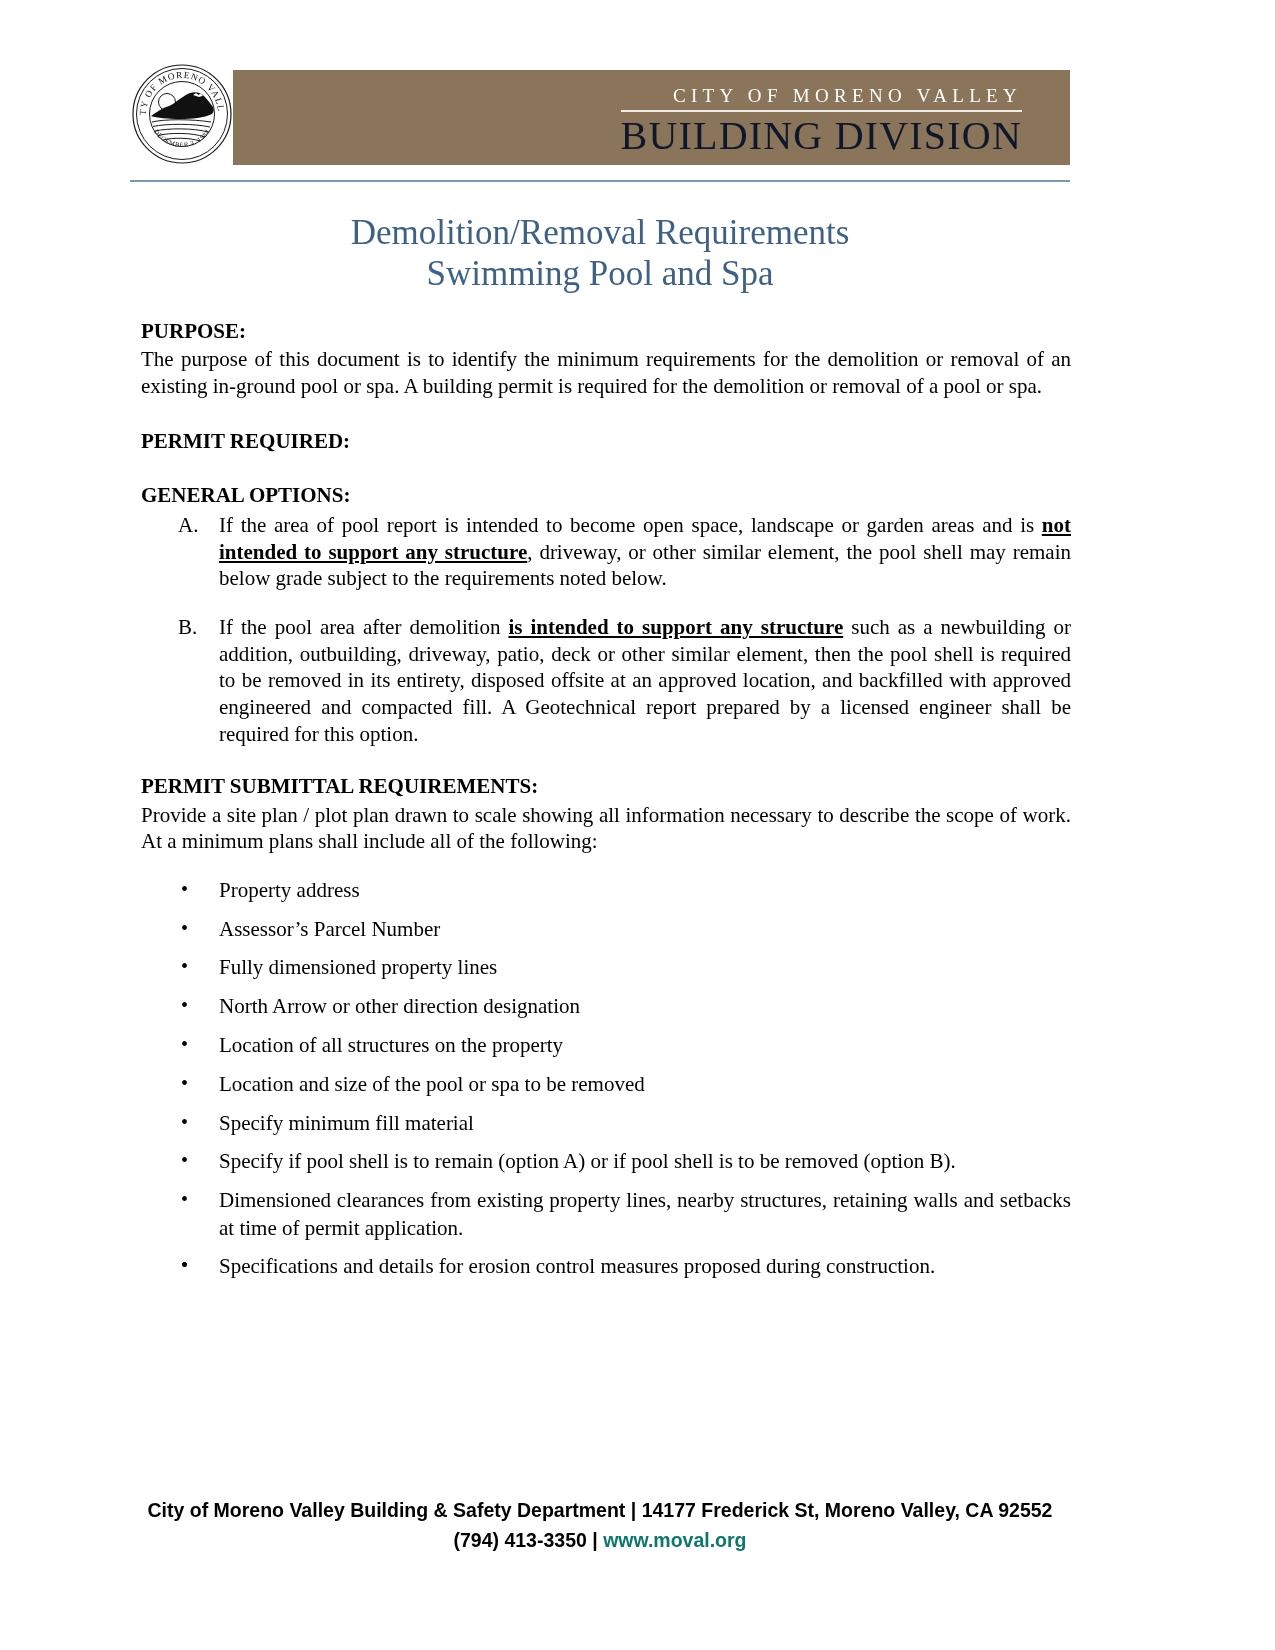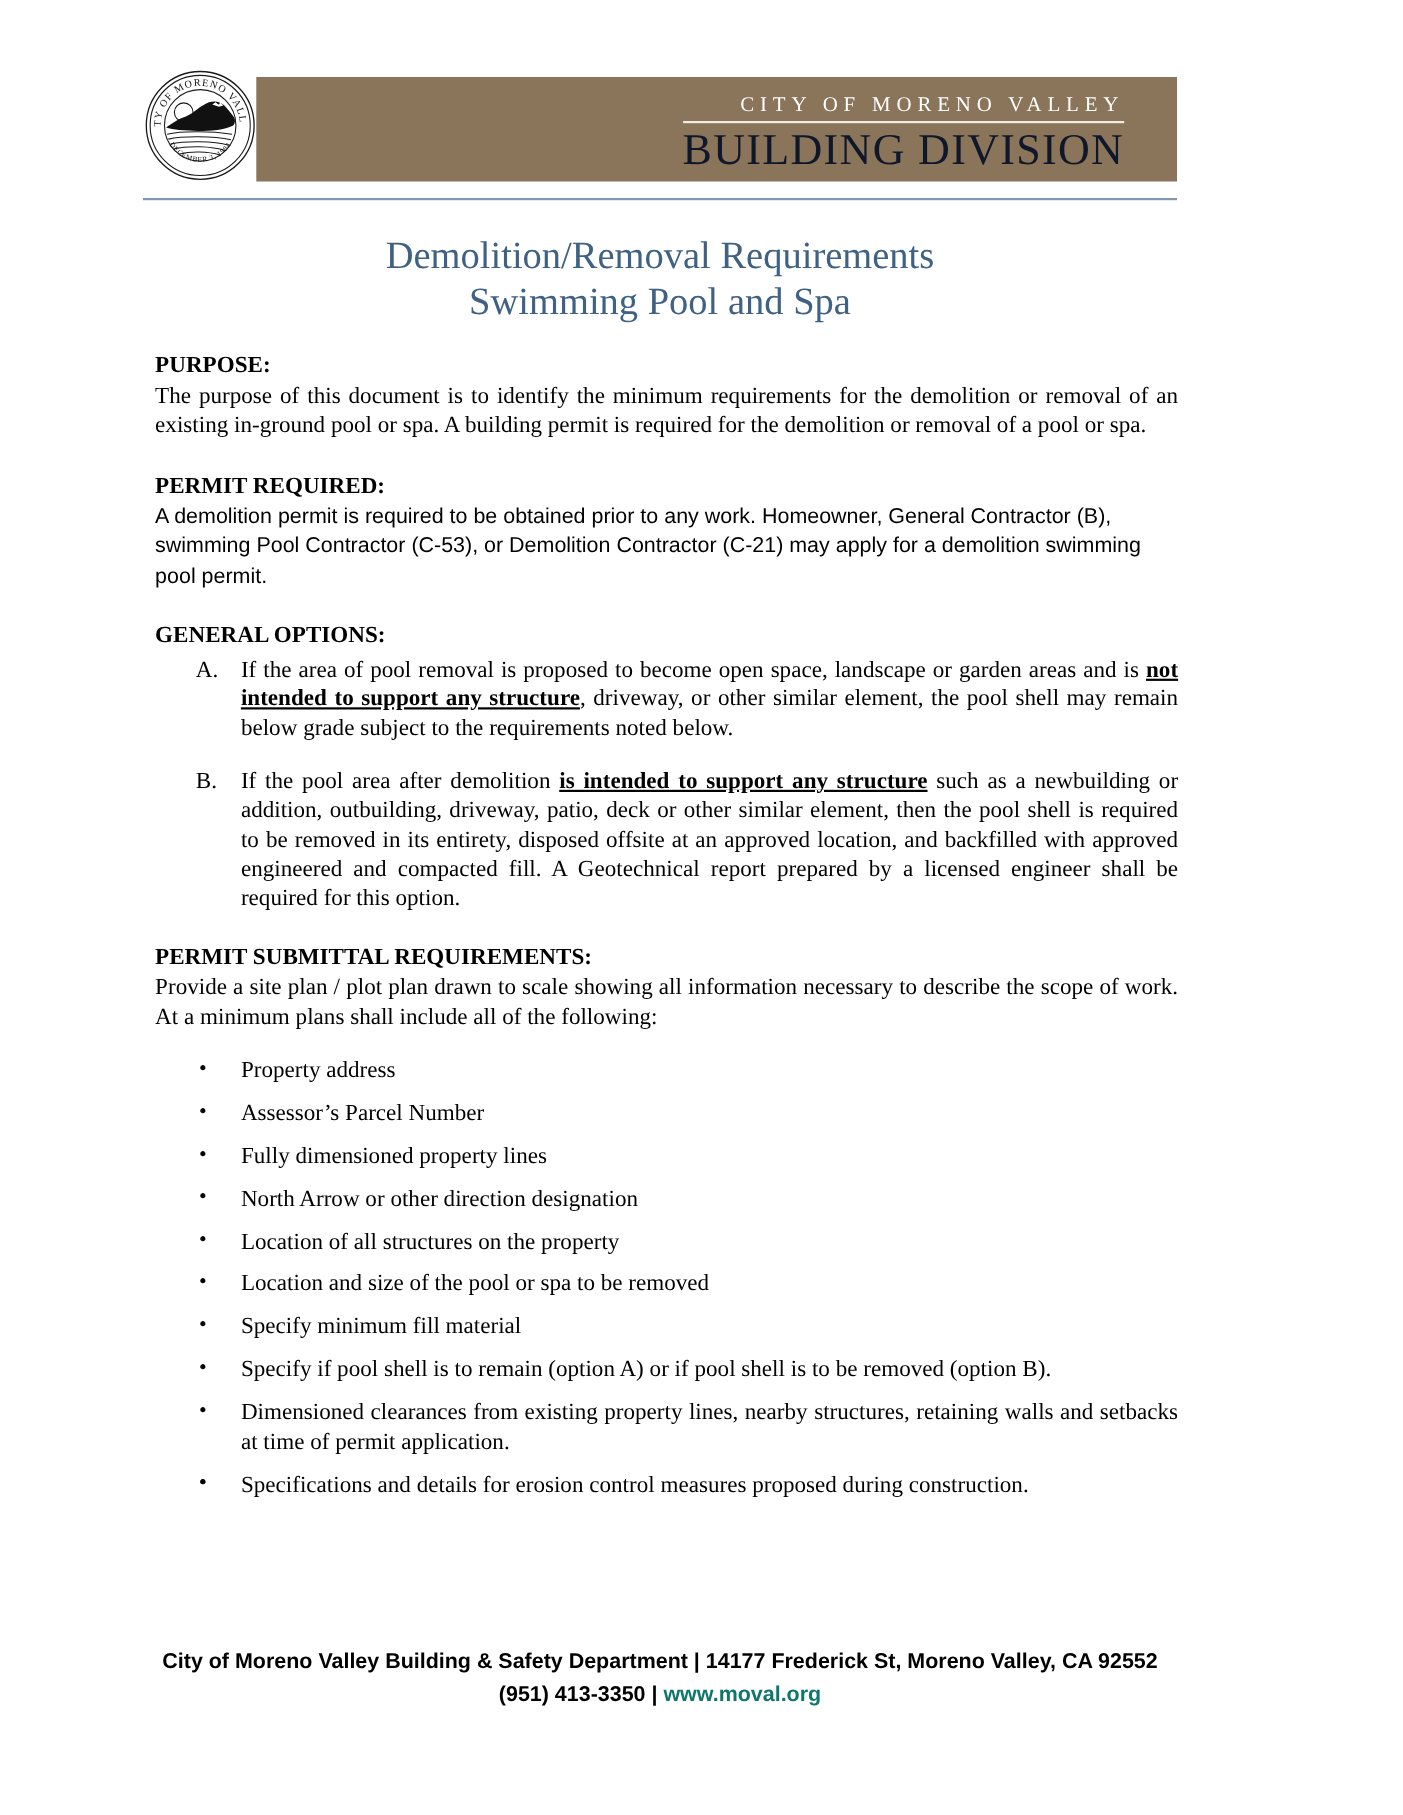--- a/index.html
+++ b/index.html
@@ -250,28 +250,27 @@
   </div>
 
   <div class="content">
 
     <h2 class="sec">PURPOSE:</h2>
     <p class="body">The purpose of this document is to identify the minimum requirements for the demolition or removal of an existing in-ground pool or spa. A building permit is required for the demolition or removal of a pool or spa.</p>
 
     <div class="gap-lg"></div>
 
     <h2 class="sec">PERMIT REQUIRED:</h2>
-    <p class="body-sans">A demolition permit is required to be obtained prior to any work.  Homeowner, General Contractor (B), swimming Pool Contractor (C-53), or Demolition Contractor (C-21) may apply for a demolition swimming pool permit.</p>
 
     <div class="gap-md"></div>
 
     <h2 class="sec">GENERAL OPTIONS:</h2>
     <ul class="alpha-list">
       <li class="alpha-item">
-        <span class="alpha-marker">A.</span><span>If the area of pool removal is proposed to become open space, landscape or garden areas and is </span><span class="u-bold">not intended to support any structure</span><span>, driveway, or other similar element, the pool shell may remain below grade subject to the requirements noted below.</span>
+        <span class="alpha-marker">A.</span><span>If the area of pool report is intended to become open space, landscape or garden areas and is </span><span class="u-bold">not intended to support any structure</span><span>, driveway, or other similar element, the pool shell may remain below grade subject to the requirements noted below.</span>
       </li>
       <li class="alpha-item">
         <span class="alpha-marker">B.</span><span>If the pool area after demolition </span><span class="u-bold">is intended to support any structure</span><span> such as a newbuilding or addition, outbuilding, driveway, patio, deck or other similar element, then the pool shell is required to be removed in its entirety, disposed offsite at an approved location, and backfilled with approved engineered and compacted fill. A Geotechnical report prepared by a licensed engineer shall be required for this option.</span>
       </li>
     </ul>
 
     <div class="gap-md"></div>
 
     <h2 class="sec">PERMIT SUBMITTAL REQUIREMENTS:</h2>
     <p class="body">Provide a site plan / plot plan drawn to scale showing all information necessary to describe the scope of work. At a minimum plans shall include all of the following:</p>
@@ -286,16 +285,16 @@
         <li class="bullet-item"><span class="dot">•</span><span>Specify minimum fill material</span></li>
         <li class="bullet-item"><span class="dot">•</span><span>Specify if pool shell is to remain (option A) or if pool shell is to be removed (option B).</span></li>
         <li class="bullet-item"><span class="dot">•</span><span>Dimensioned clearances from existing property lines, nearby structures, retaining walls and setbacks at time of permit application.</span></li>
         <li class="bullet-item"><span class="dot">•</span></li>
         <li class="bullet-item"><span class="dot">•</span><span>Specifications and details for erosion control measures proposed during construction.</span></li>
       </ul>
   </div>
 
   <div class="footer">
     <div>City of Moreno Valley Building &amp; Safety Department | 14177 Frederick St, Moreno Valley, CA 92552</div>
-    <div><span>(951) 413-3350</span><span> | </span><span class="url" style="color: #0f766e;">www.moval.org</span></div>
+    <div><span>(794) 413-3350</span><span> | </span><span class="url" style="color: #0f766e;">www.moval.org</span></div>
   </div>
 
 </div>
 
 </body></html>

